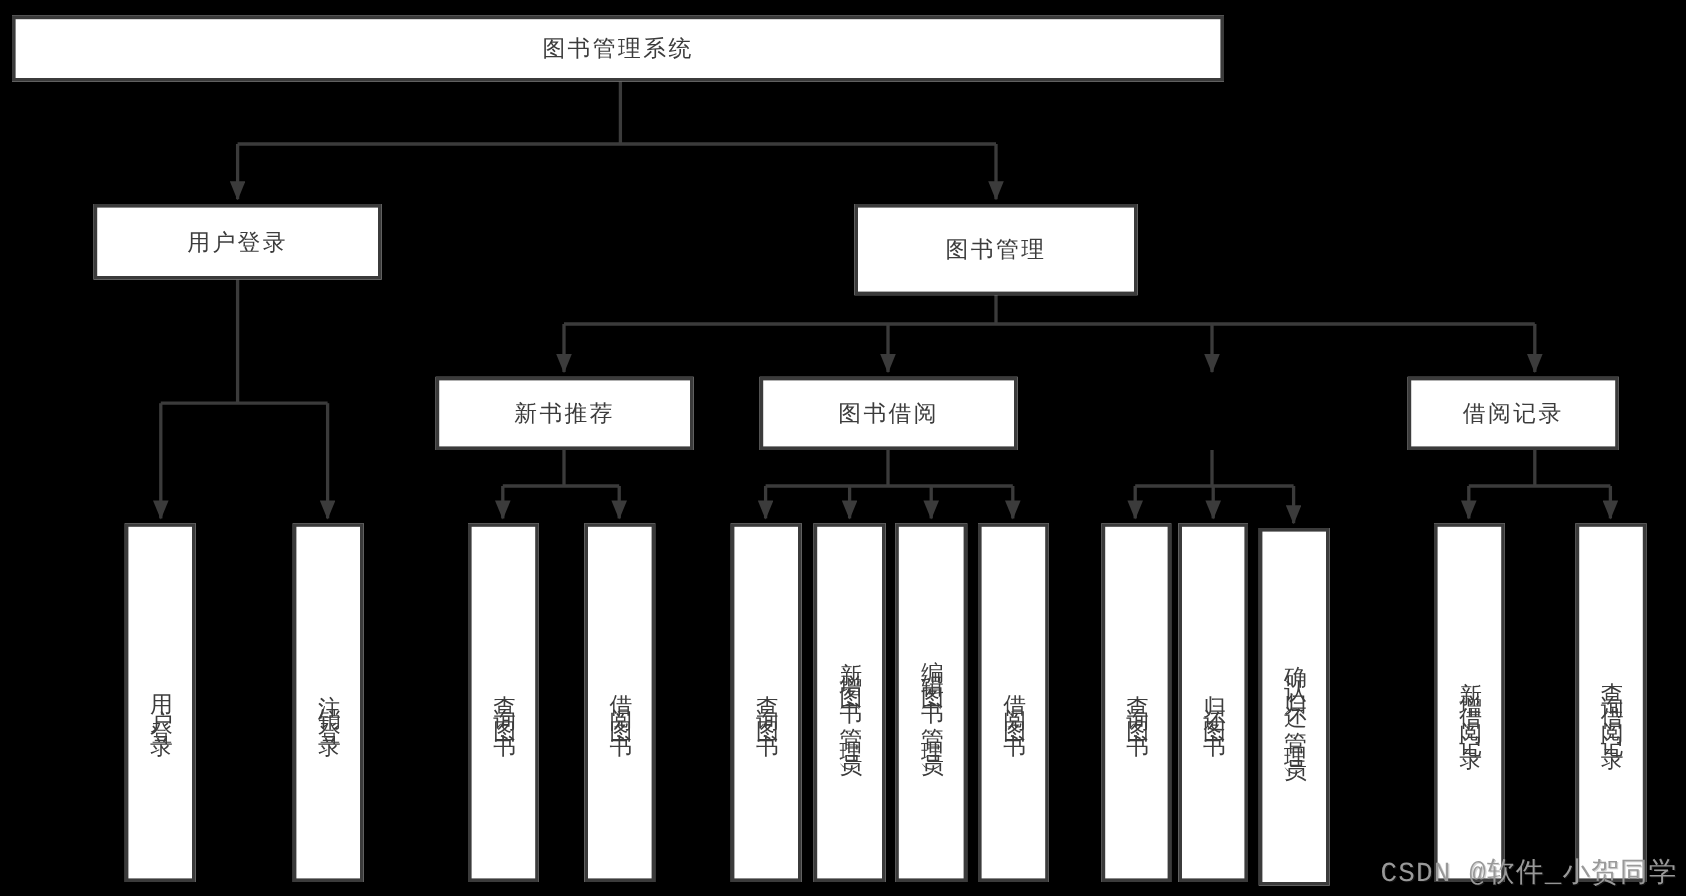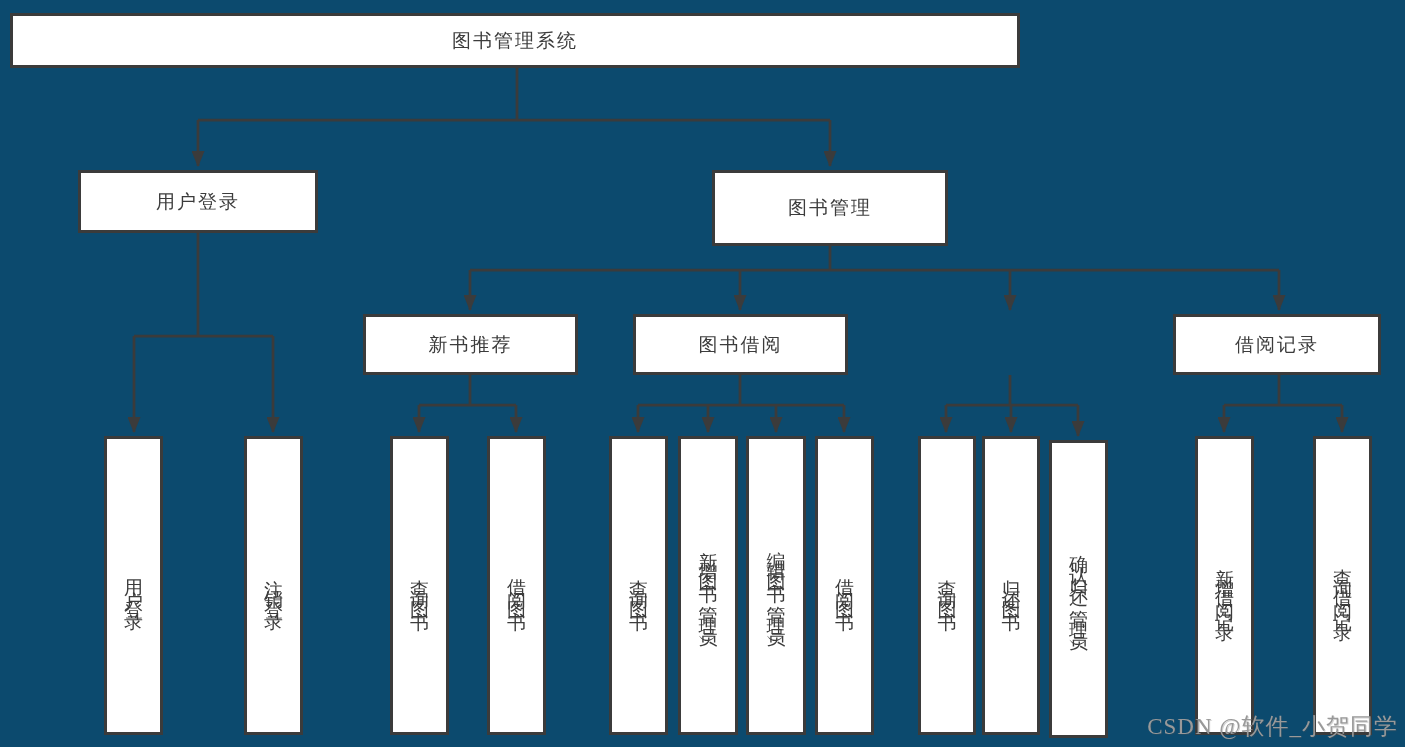--- a/index.html
+++ b/index.html
@@ -1,20 +1,20 @@
 <!DOCTYPE html>
 <html><head>
 <meta charset="utf-8">
 <style>
   html,body { margin:0; padding:0; background:#ffffff; }
   #canvas {
     position:relative;
     width:1405px; height:747px;
-    background:#0c4a6e;
-    font-family:Liberation Serif, serif;
+    background:#000000;
+    font-family:Liberation Mono, monospace;
     overflow:hidden;
   }
   #wires { position:absolute; left:0; top:0; width:1405px; height:747px; }
   .box {
     position:absolute;
     background:#ffffff;
     border:3px solid #3b3b3b;
     box-sizing:border-box;
     display:flex;
     align-items:center;
@@ -81,21 +81,21 @@
     <path d="M1342,405 V432" fill="none" stroke="#3b3b3b" stroke-width="2.75" marker-end="url(#arr)"></path>
   </svg>
 
   <div class="box h" style="left:10px; top:13px; width:1010px; height:55px;">图书管理系统</div>
 
   <div class="box h" style="left:78px; top:170px; width:240px; height:63px;">用户登录</div>
   <div class="box h" style="left:712px; top:170px; width:236px; height:76px;">图书管理</div>
 
   <div class="box h" style="left:633px; top:314px; width:215px; height:61px;">图书借阅</div>
   <div class="box h" style="left:363px; top:314px; width:215px; height:61px;">新书推荐</div>
-  <div class="box h" style="left:1173px; top:314px; width:208px; height:61px;">借阅记录</div>
+  <div class="box h" style="left:1173px; top:314px; width:176px; height:61px;">借阅记录</div>
 
   <div class="box v" style="left:104px; top:436px; width:59px; height:299px;">
     <span class="vt">用户登录</span>
   </div>
   <div class="box v" style="left:244px; top:436px; width:59px; height:299px;">
     <span class="vt">注销登录</span>
   </div>
 
   <div class="box v" style="left:390px; top:436px; width:59px; height:299px;">
     <span class="vt">查询图书</span>

